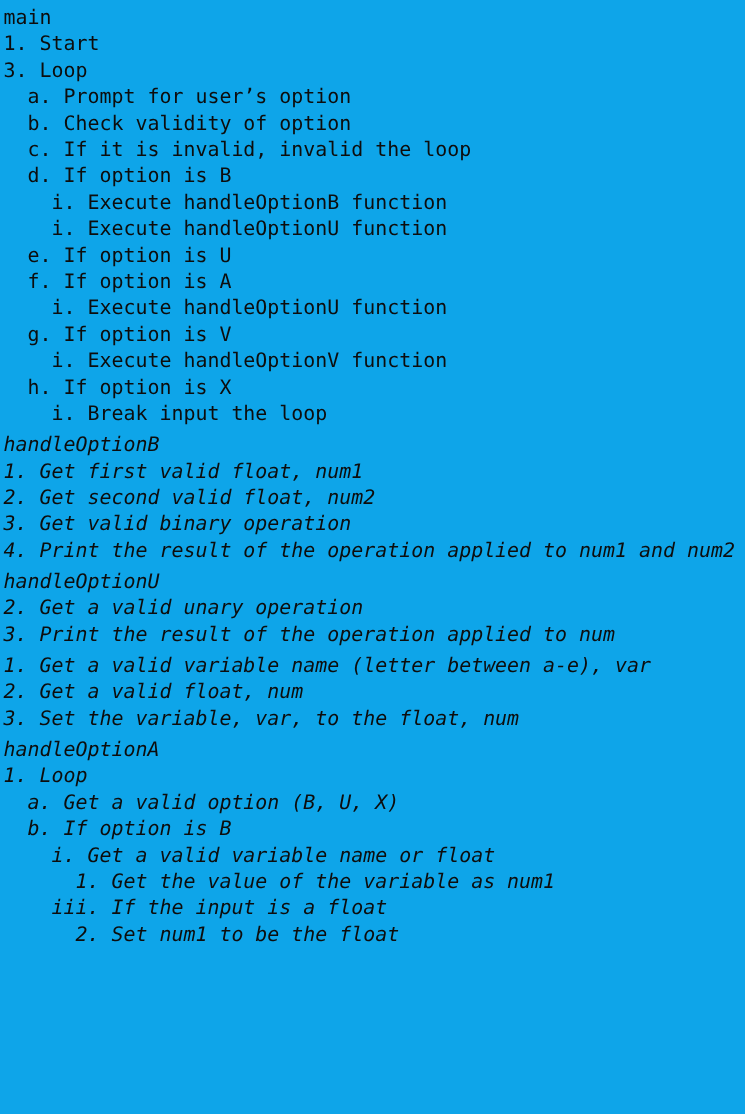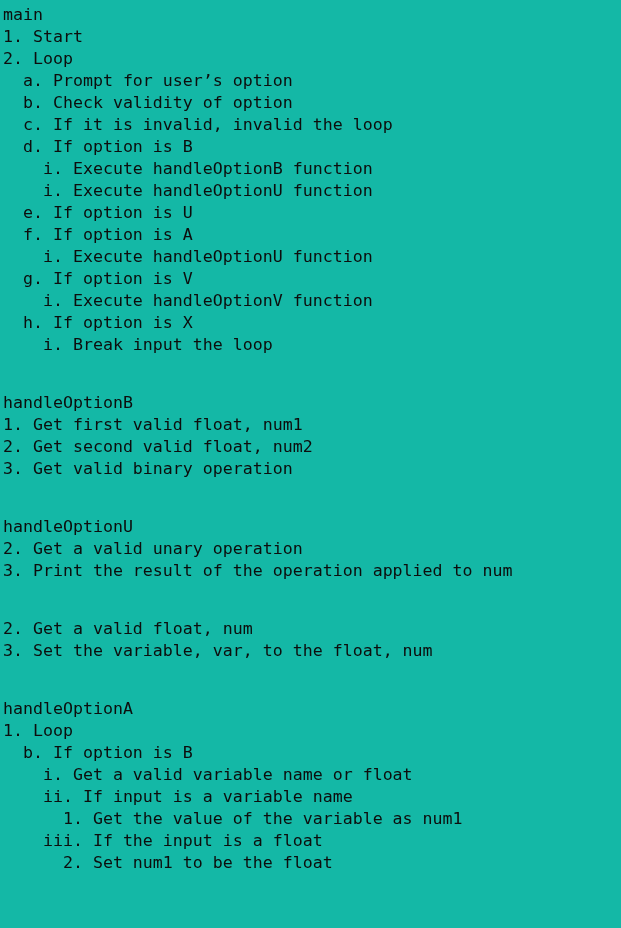--- a/index.html
+++ b/index.html
@@ -16,66 +16,68 @@
     box-sizing: border-box;
     width: 621px;
     height: 928px;
     padding: 4px 0 0 3px;
     font-family: "DejaVu Sans Mono", "Liberation Mono", monospace;
     font-size: 16.6px;
     line-height: 22px;
     color: #0d0d0d;
   }
   .section { margin: 0; }
-  .section + .section { margin-top: 36px; }  
+  .section + .section { margin-top: 4px; font-style: italic; }  
   .line {
     height: 22px;
     white-space: pre;   
   }
 </style>
 </head>
 <body>
 
-<main class="doc" id="doc-root" style="background: #14b8a6; color: rgb(13, 13, 13);">
+<main class="doc" id="doc-root" style="background: #0ea5e9; color: rgb(13, 13, 13);">
     <section class="section">
       <div class="line">main</div>
       <div class="line">1. Start</div>
-      <div class="line">2. Loop</div>
+      <div class="line">3. Loop</div>
       <div class="line">  a. Prompt for user’s option</div>
       <div class="line">  b. Check validity of option</div>
       <div class="line">  c. If it is invalid, invalid the loop</div>
       <div class="line">  d. If option is B</div>
       <div class="line">    i. Execute handleOptionB function</div>
       <div class="line">    i. Execute handleOptionU function</div>
       <div class="line">  e. If option is U</div>
       <div class="line">  f. If option is A</div>
       <div class="line">    i. Execute handleOptionU function</div>
       <div class="line">  g. If option is V</div>
       <div class="line">    i. Execute handleOptionV function</div>
       <div class="line">  h. If option is X</div>
       <div class="line">    i. Break input the loop</div>
     </section>
     <section class="section">
       <div class="line">handleOptionB</div>
       <div class="line">1. Get first valid float, num1</div>
       <div class="line">2. Get second valid float, num2</div>
       <div class="line">3. Get valid binary operation</div>
+      <div class="line">4. Print the result of the operation applied to num1 and num2</div>
     </section>
     <section class="section">
       <div class="line">handleOptionU</div>
       <div class="line">2. Get a valid unary operation</div>
       <div class="line">3. Print the result of the operation applied to num</div>
     </section>
     <section class="section">
+      <div class="line">1. Get a valid variable name (letter between a-e), var</div>
       <div class="line">2. Get a valid float, num</div>
       <div class="line">3. Set the variable, var, to the float, num</div>
     </section>
     <section class="section">
       <div class="line">handleOptionA</div>
       <div class="line">1. Loop</div>
+      <div class="line">  a. Get a valid option (B, U, X)</div>
       <div class="line">  b. If option is B</div>
       <div class="line">    i. Get a valid variable name or float</div>
-      <div class="line">    ii. If input is a variable name</div>
       <div class="line">      1. Get the value of the variable as num1</div>
       <div class="line">    iii. If the input is a float</div>
       <div class="line">      2. Set num1 to be the float</div>
     </section>
   </main>
 
 </body></html>

